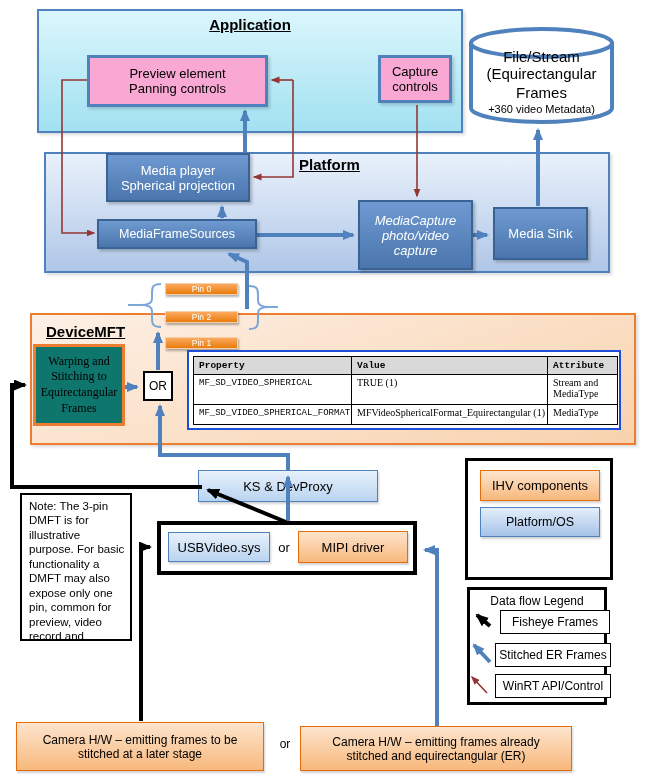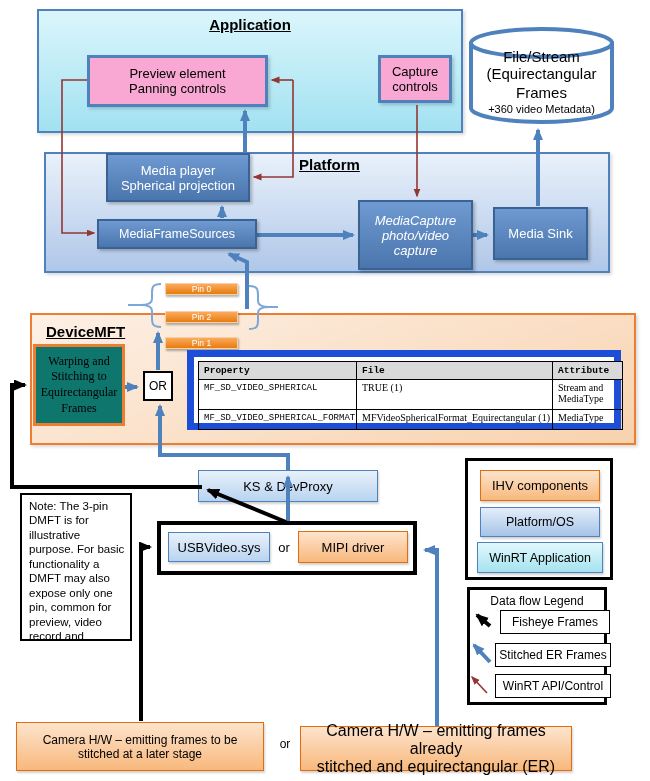--- a/index.html
+++ b/index.html
@@ -28,21 +28,21 @@
   .dmft{background:linear-gradient(160deg,#fdf0e5,#f8d2ae);border:2px solid #ed7d31;
         box-shadow:2px 2px 3px rgba(0,0,0,.15);}
   .warp{background:#0f766e;border:3px solid #ed7d31;font-family:"Liberation Serif",serif;
         font-size:12px;line-height:1.3;}
   .orbox{background:#fff;border:2px solid #000;font-size:12px;}
   .blackbox{background:#fff;border:2px solid #000;}
   .thick{border-width:3px;}
   .notetext{font-size:11.5px;line-height:1.26;padding:4px 2px 0 7px;}
   .legend-white{background:#fff;border:1.5px solid #000;font-size:12px;}
 
-  .tbl-outer{background:#fff;border:7px solid #1d4ed8;}
+  .tbl-outer{background:#fff;border:2px solid #1d4ed8;}
   table.props{border-collapse:collapse;table-layout:fixed;width:424px;}
   table.props td,table.props th{border:1.5px solid #000;vertical-align:top;overflow:hidden;}
   th.ph{background:#d9d9d9;font-family:"Liberation Mono",monospace;font-size:9.5px;
         text-align:left;padding:3px 5px;height:18px;box-sizing:border-box;}
   td.mono{font-family:"Liberation Mono",monospace;font-size:9px;padding:3px 2px 3px 5px;}
   td.serif{font-family:"Liberation Serif",serif;font-size:10px;padding:2px 2px 2px 5px;}
 
   svg.overlay{position:absolute;left:0;top:0;z-index:5;pointer-events:none;}
   .zt{z-index:6;}
 </style>
@@ -92,21 +92,21 @@
   <div class="abs tbl-outer zt" style="left:187px;top:350px;width:434px;height:80px;">
     <table class="props" style="margin:4px;">
       <colgroup>
           <col style="width:158px">
           <col style="width:196px">
           <col style="width:70px">
         </colgroup>
       <tbody>
           <tr>
         <th class="ph">Property</th>
-        <th class="ph">File</th>
+        <th class="ph">Value</th>
         <th class="ph">Attribute</th>
       </tr>
       <tr style="height:30px;">
         <td class="mono">MF_SD_VIDEO_SPHERICAL</td>
         <td class="serif">TRUE (1)</td>
         <td class="serif ml">Stream and
 MediaType</td>
       </tr>
       <tr style="height:20px;">
         <td class="mono">MF_SD_VIDEO_SPHERICAL_FORMAT</td>
@@ -130,34 +130,33 @@
 functionality a
 DMFT may also
 expose only one
 pin, common for
 preview, video
 record  and</div>
 
   <div class="abs blackbox thick" style="left:465px;top:458px;width:148px;height:122px;">
     <div class="abs lorange cc" style="left:12px;top:9px;width:120px;height:31px;">IHV components</div>
     <div class="abs cc" style="left:12px;top:46px;width:120px;height:30px;background:linear-gradient(180deg,#e4eefa,#a6c3e8);border:1.5px solid #4f81bd;box-sizing:border-box;font-size:12.5px;box-shadow:1px 2px 2px rgba(0,0,0,.18);text-align:right;">Platform/OS</div>
-    <div class="abs cyanbox cc" style="left:9px;top:81px;width:126px;height:31px;">WinRT Application</div>
   </div>
 
   <div class="abs blackbox thick" style="left:467px;top:587px;width:140px;height:118px;">
     <div class="abs" style="left:0;right:0;top:4px;text-align:center;font-size:12px;">Data flow Legend</div>
     <div class="abs legend-white cc" style="left:30px;top:20px;width:110px;height:24px;">Fisheye Frames</div>
     <div class="abs legend-white cc" style="left:25px;top:53px;width:116px;height:24px;">Stitched ER Frames</div>
     <div class="abs legend-white cc" style="left:25px;top:84px;width:116px;height:24px;">WinRT API/Control</div>
   </div>
 
   <div class="abs lorange cc ml" style="left:16px;top:722px;width:248px;height:49px;font-size:12px;">Camera H/W – emitting  frames to be
 stitched at a later stage</div>
   <div class="abs cc" style="left:273px;top:735px;width:24px;height:18px;font-size:12px;">or</div>
-  <div class="abs lorange cc ml" style="left:300px;top:726px;width:272px;height:45px;font-size:16px;">Camera H/W – emitting  frames already
+  <div class="abs lorange cc ml" style="left:300px;top:726px;width:272px;height:45px;font-size:12px;">Camera H/W – emitting  frames already
 stitched and equirectangular (ER)</div>
 
   <svg class="overlay" width="650" height="781" viewBox="0 0 650 781">
     <defs>
       <marker id="mblue" markerUnits="userSpaceOnUse" markerWidth="14" markerHeight="12" refX="10" refY="5" orient="auto">
         <path d="M0,0 L12,5 L0,10 Z" fill="#4f81bd"></path>
       </marker>
       <marker id="mblack" markerUnits="userSpaceOnUse" markerWidth="15" markerHeight="13" refX="11" refY="5.5" orient="auto">
         <path d="M0,0 L13,5.5 L0,11 Z" fill="#000"></path>
       </marker>

